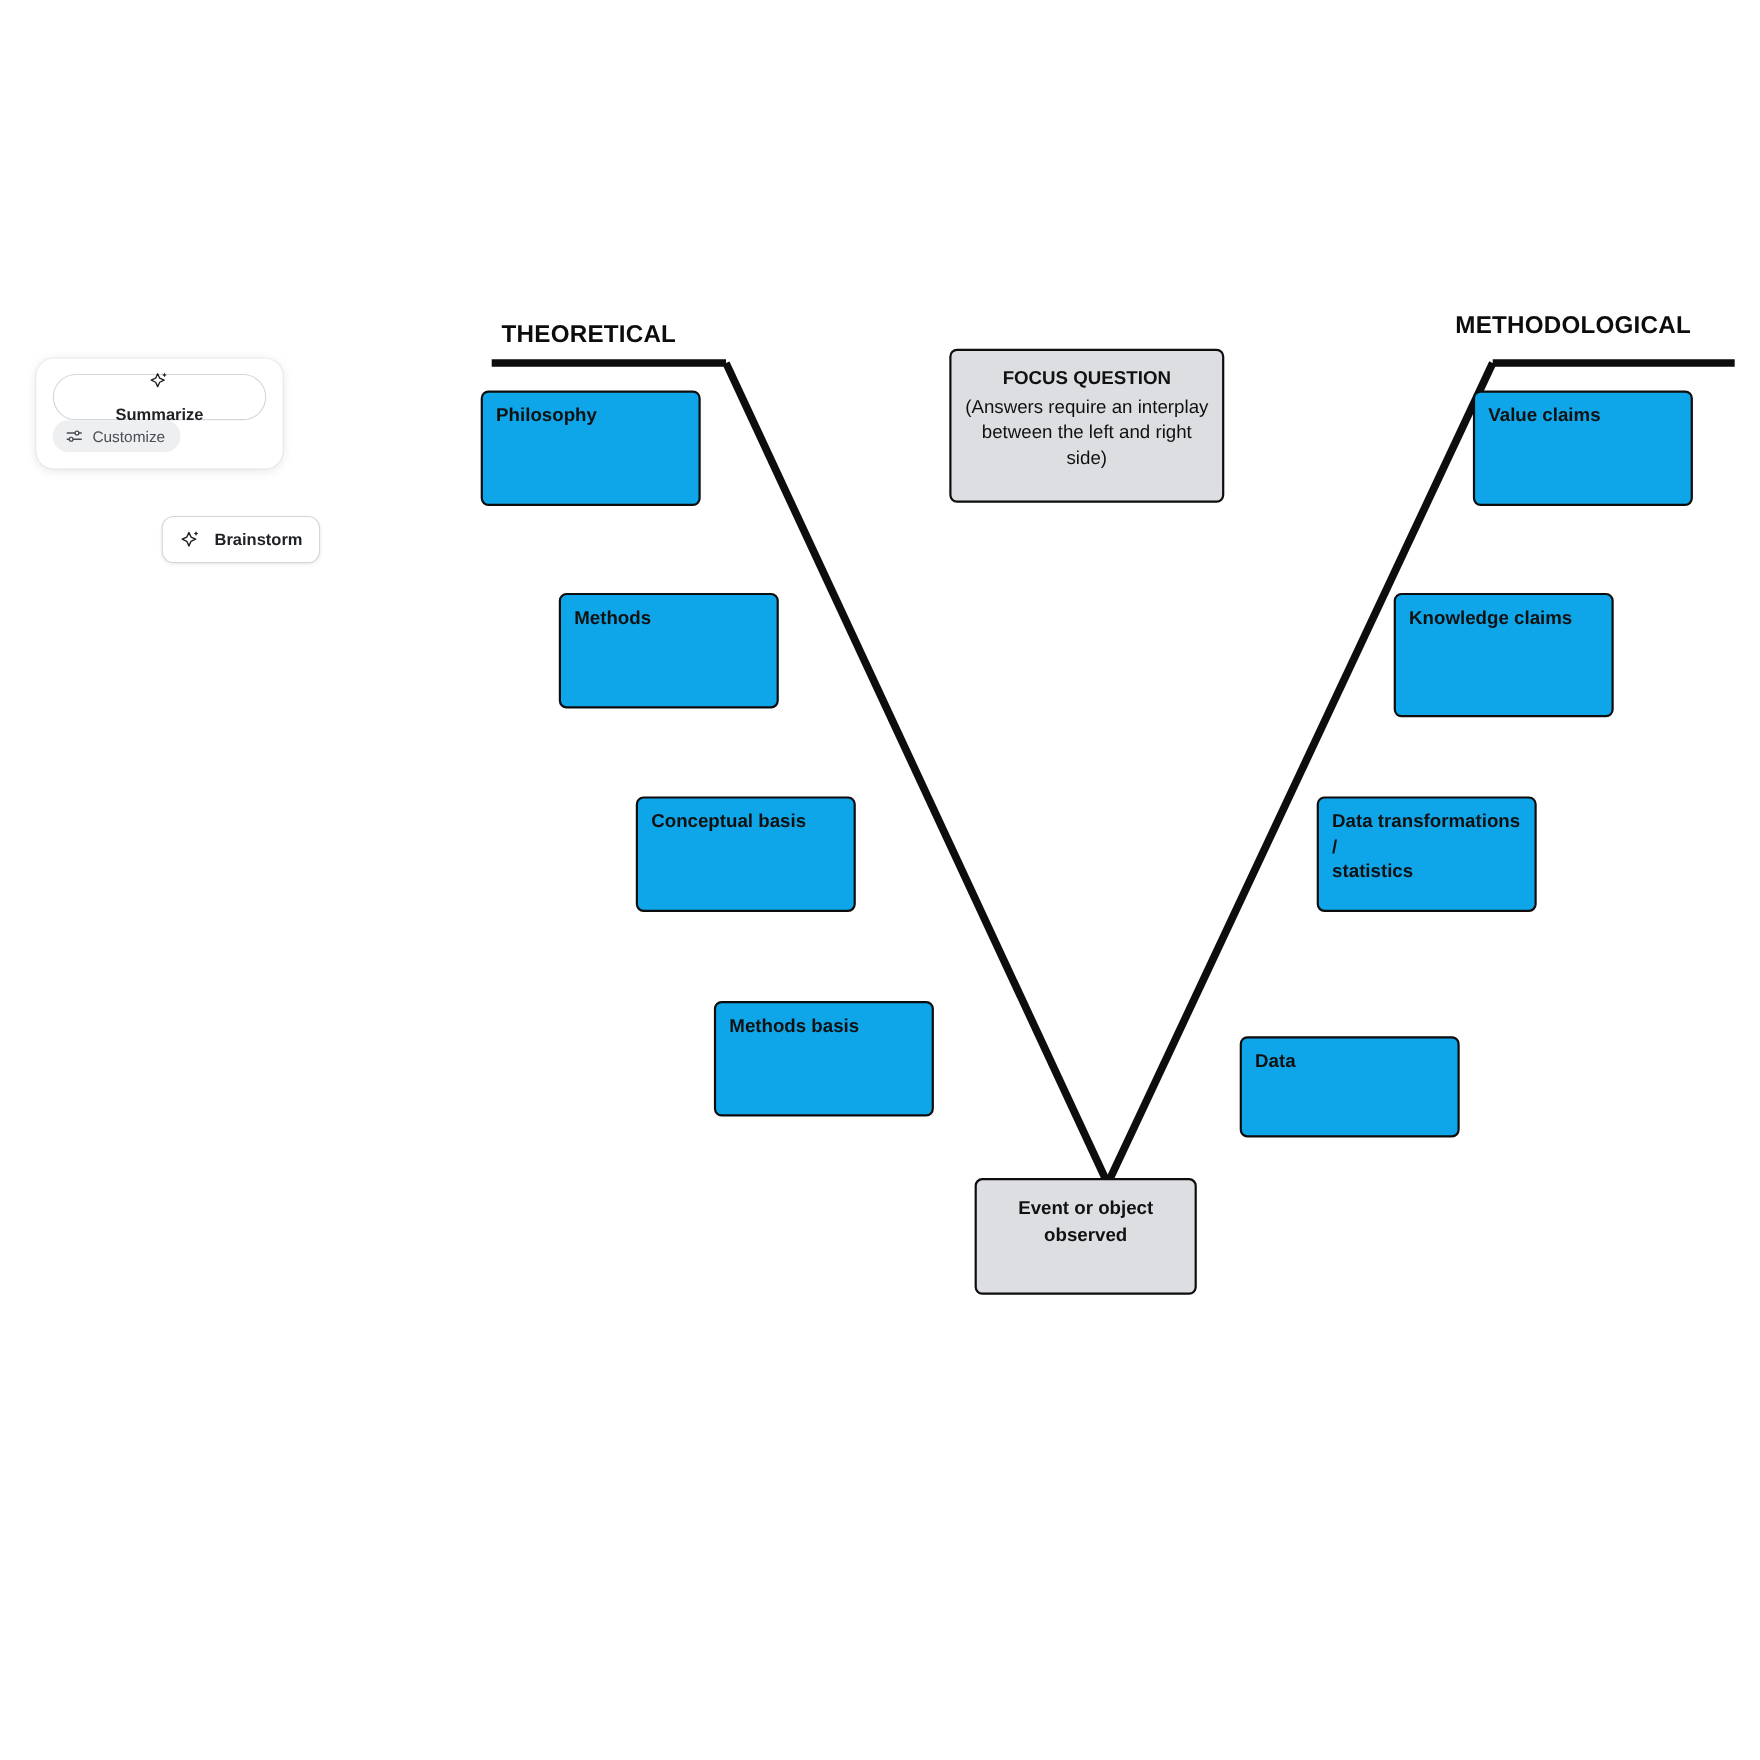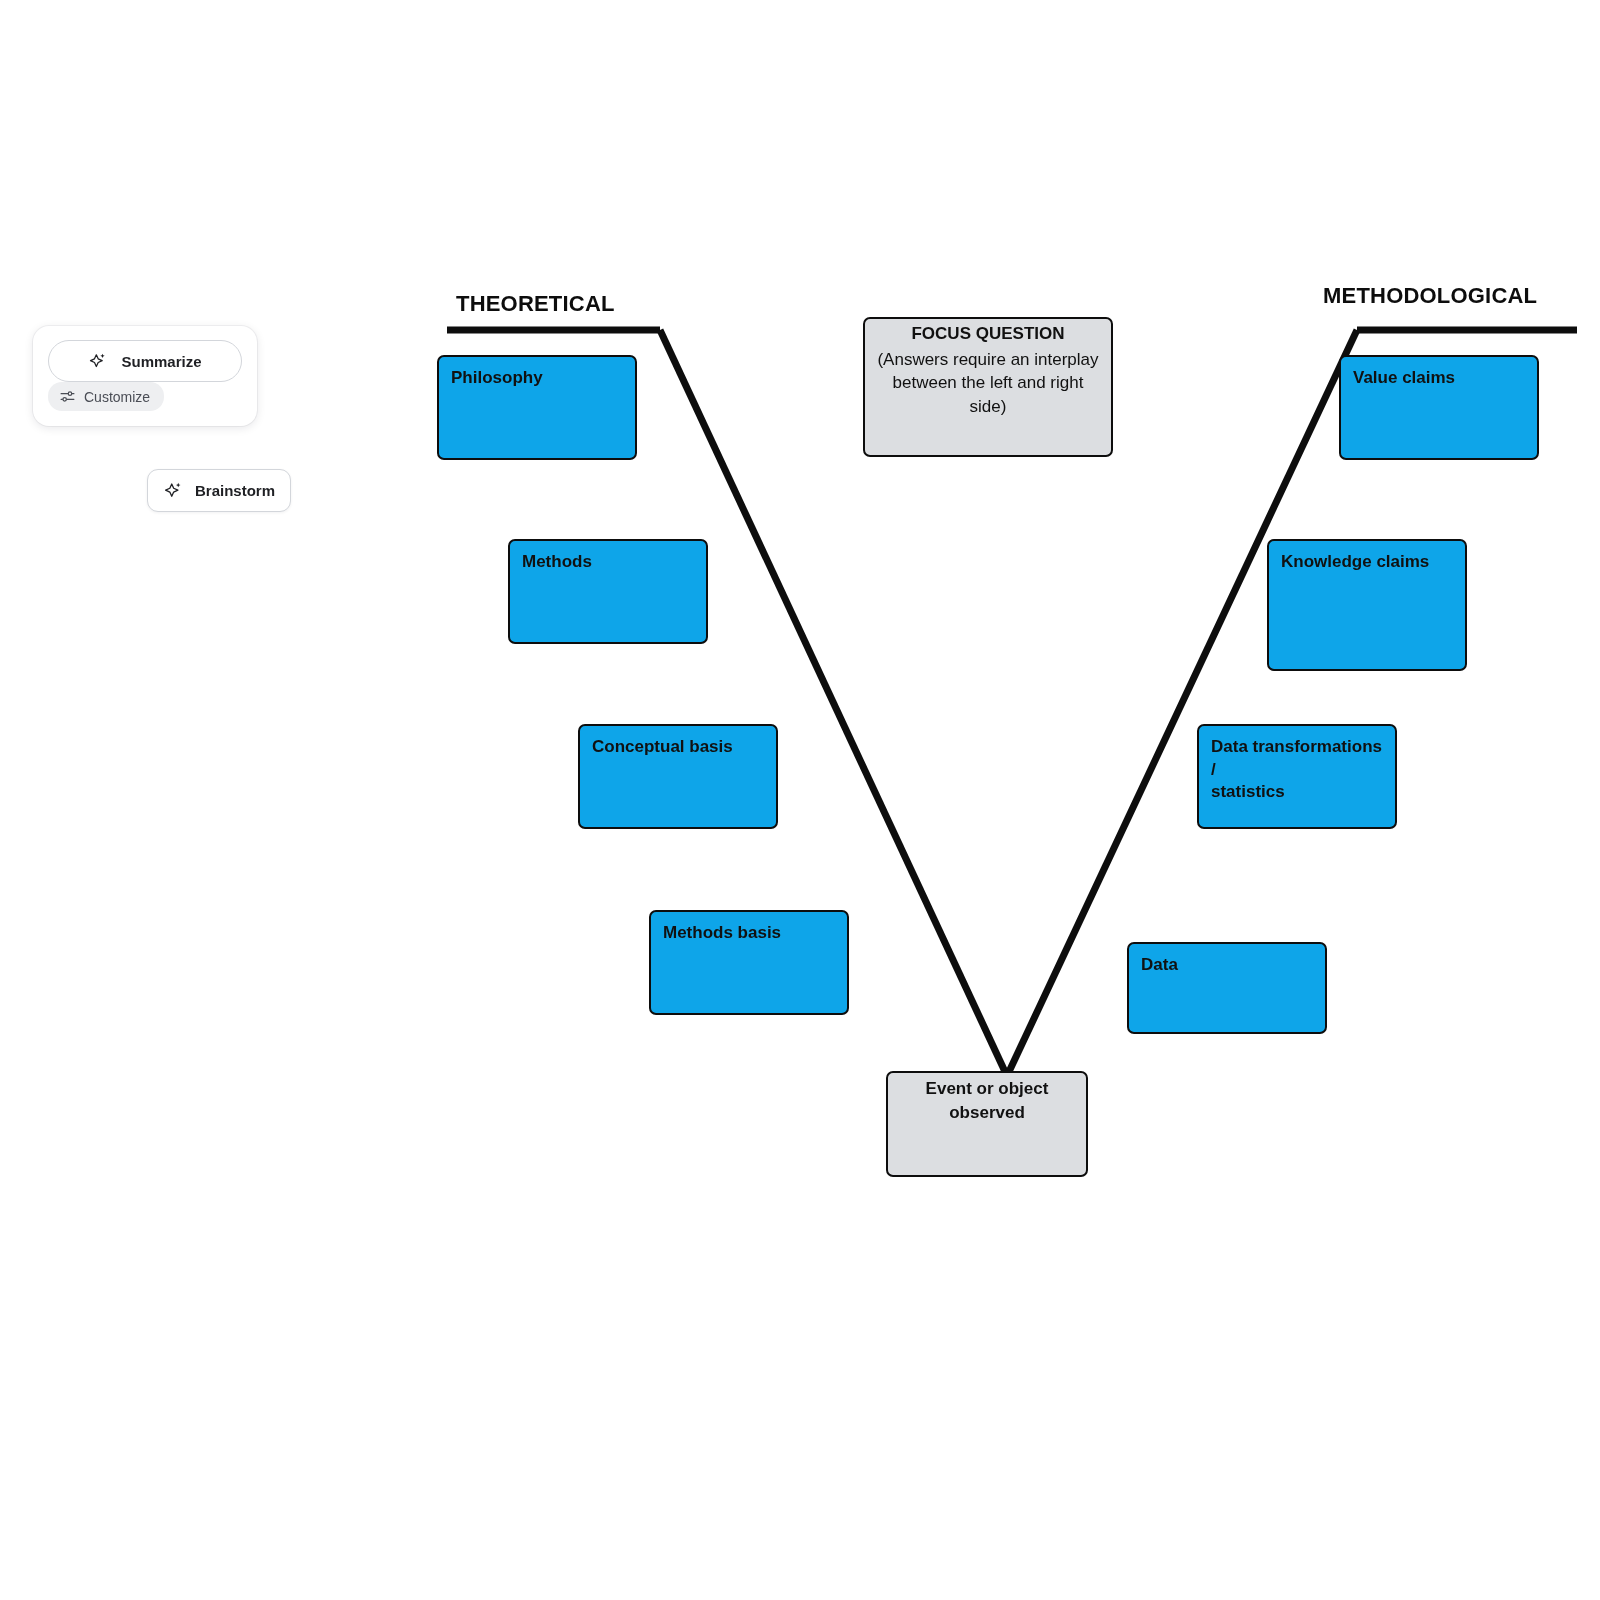--- a/index.html
+++ b/index.html
@@ -41,21 +41,21 @@
     line-height: 1.33;
     color: #111111;
   }
   .node.blue {
     background: #0ea5e9;
     font-weight: bold;
   }
   .node.gray {
     background: #dcdee1;
     text-align: center;
-    padding-top: 4px;
+    padding-top: 14px;
   }
   .node .node-text {
     display: block;
     white-space: pre-line;
   }
   .node.gray .fq-title {
     display: block;
     font-weight: bold;
     font-size: 17px;
     margin-bottom: 2px;
@@ -101,20 +101,21 @@
     box-sizing: border-box;
     width: 100%;
     height: 42px;
     border: 1px solid #d3d6db;
     border-radius: 21px;
     background: #ffffff;
     font-size: 15px;
     font-weight: bold;
     color: #1f2024;
     cursor: pointer;
+    flex-direction: column;
   }
   .chip {
     display: inline-flex;
     align-items: center;
     gap: 8px;
     padding: 6px 14px 6px 11px;
     border-radius: 14px;
     background: #eeeff1;
     font-size: 14px;
     color: #4a4d55;
@@ -188,21 +189,21 @@
   </div>
 
   <div class="node blue" style="left:578px; top:724px; width:200px; height:105px;">
     <span class="node-text">Conceptual basis</span>
   </div>
 
   <div class="node blue" style="left:1339px; top:355px; width:200px; height:105px;">
     <span class="node-text">Value claims</span>
   </div>
 
-  <div class="node blue" style="left:1267px; top:539px; width:200px; height:132px;">
+  <div class="node blue" style="left:1267px; top:539px; width:200px; height:113px;">
     <span class="node-text">Knowledge claims</span>
   </div>
 
   <div class="node blue" style="left:1197px; top:724px; width:200px; height:105px;">
     <span class="node-text">Data transformations /
 statistics</span>
   </div>
 
   <div class="node blue" style="left:1127px; top:942px; width:200px; height:92px;">
     <span class="node-text">Data</span>

